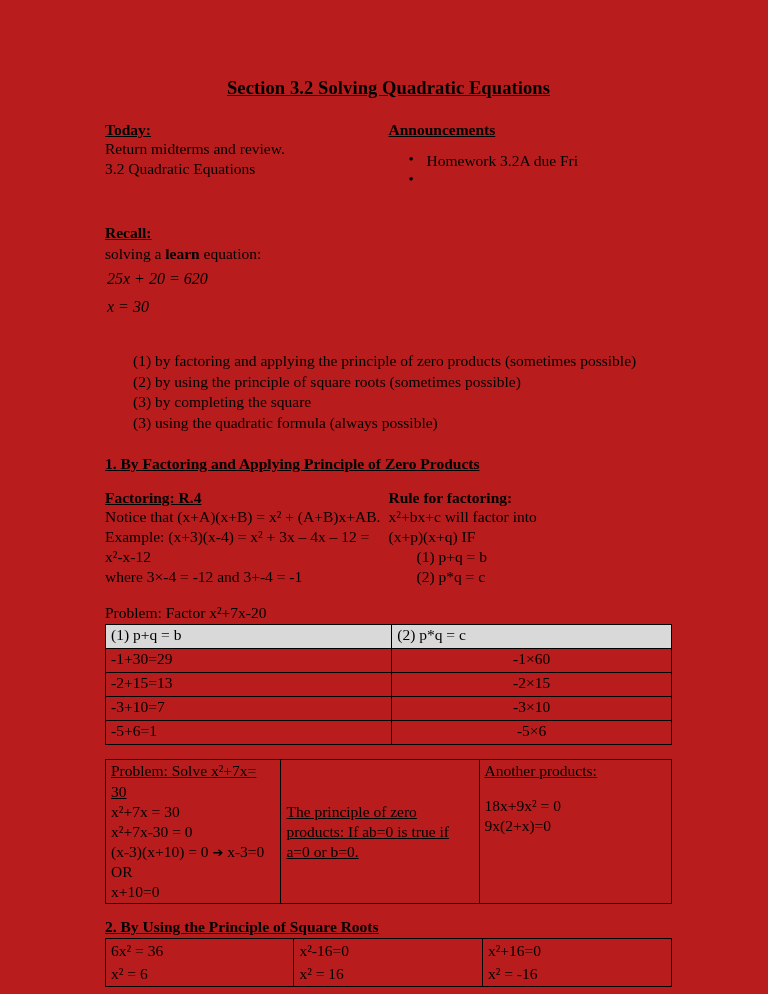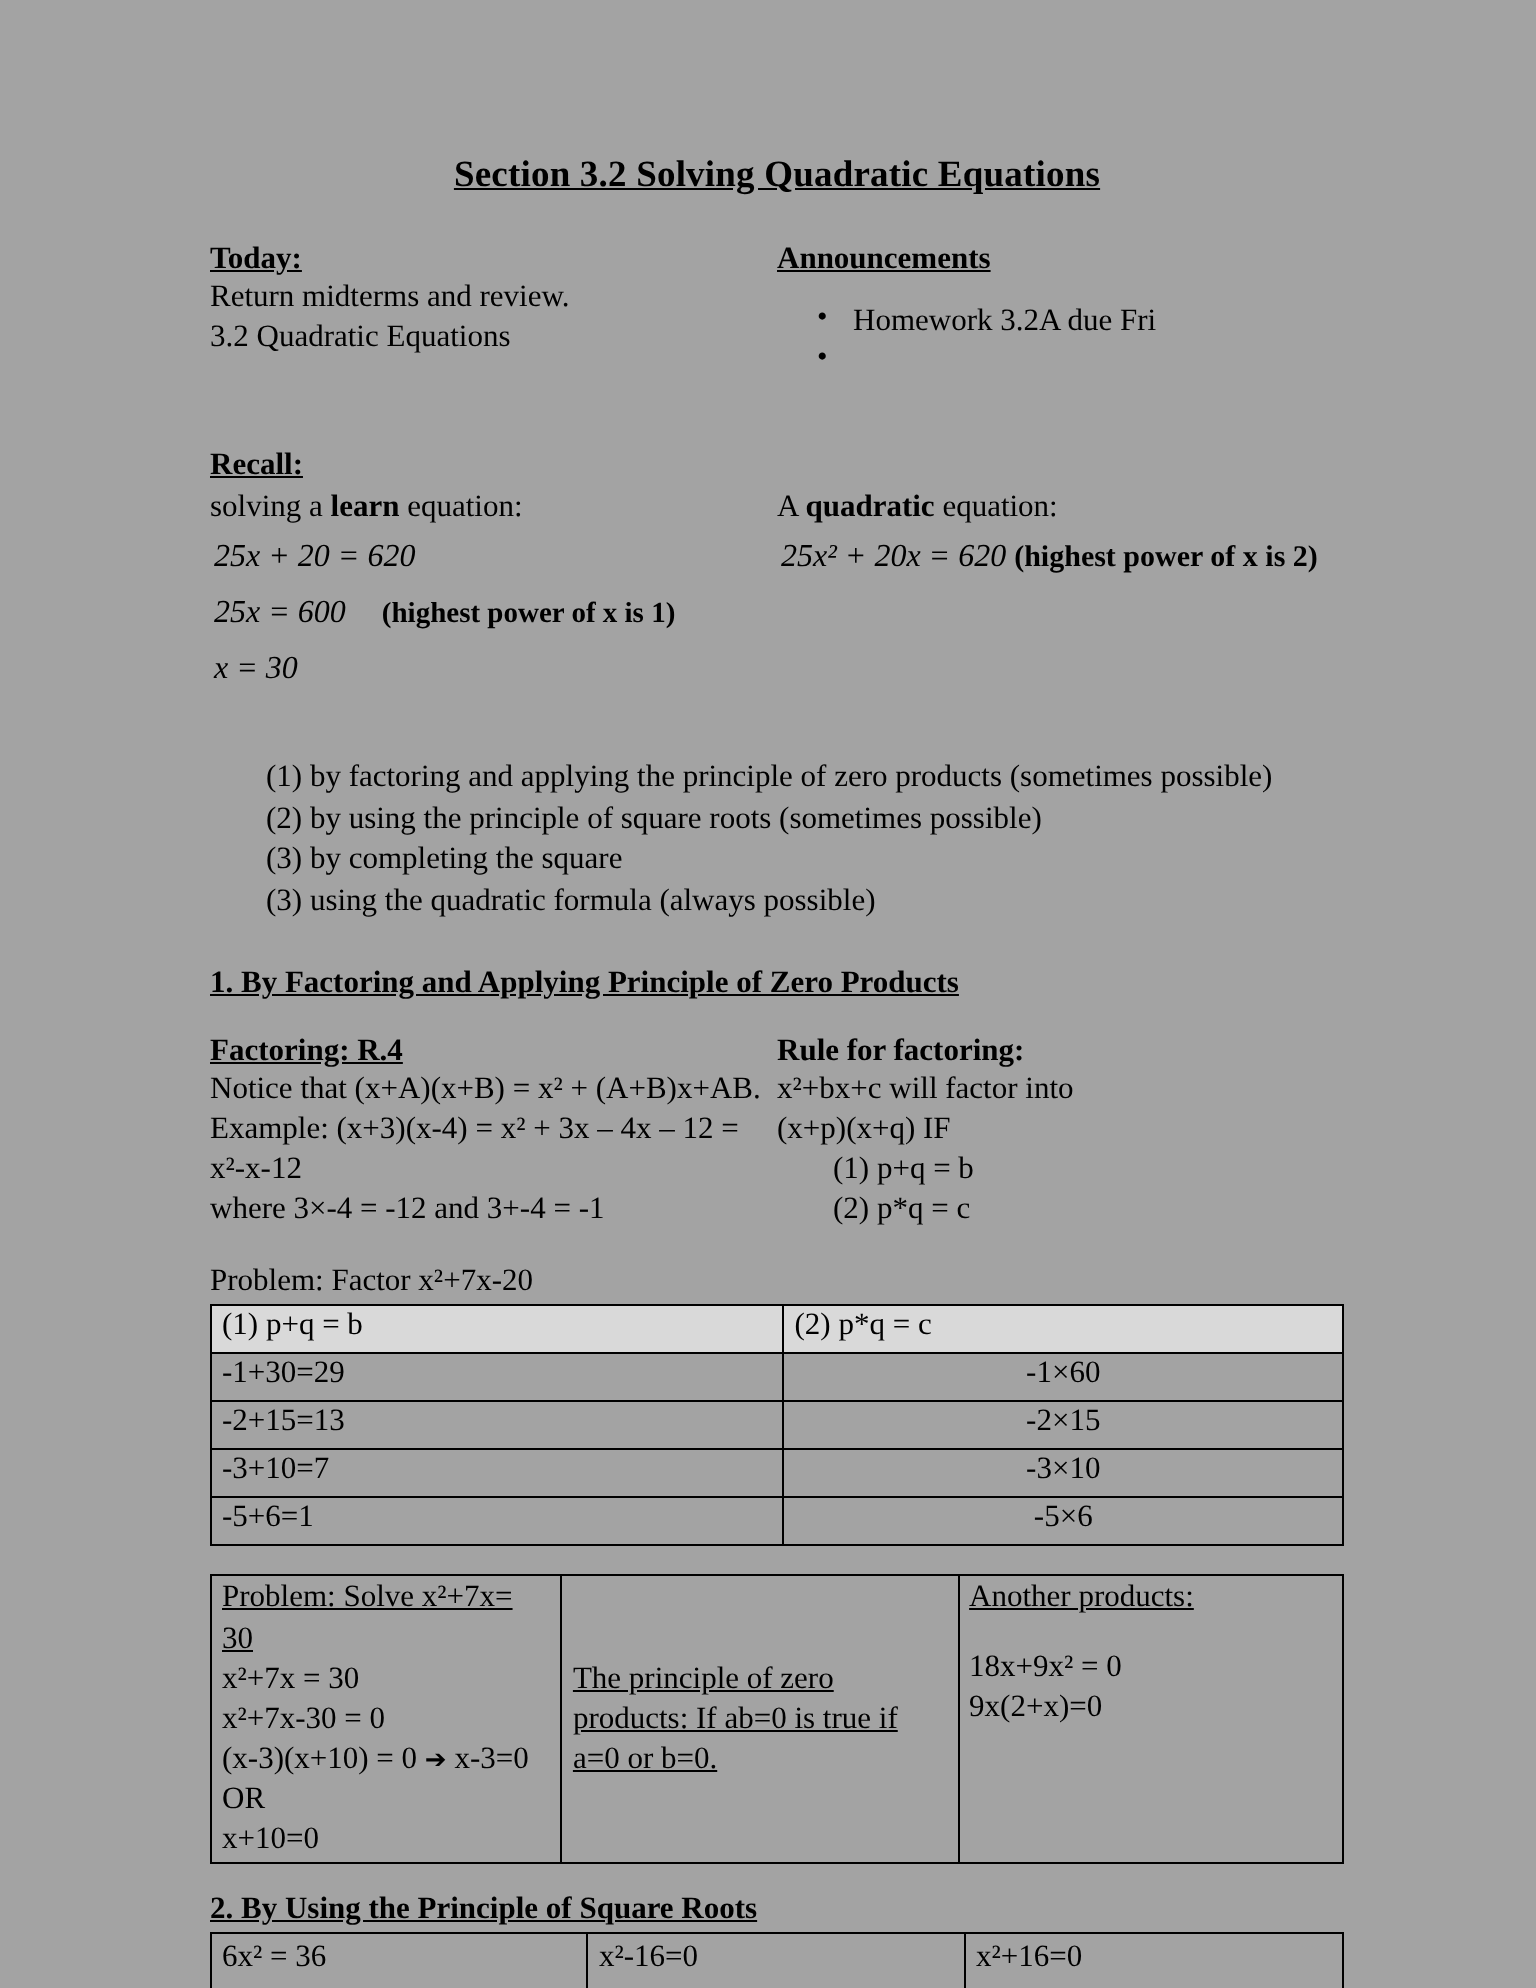--- a/index.html
+++ b/index.html
@@ -4,21 +4,21 @@
 <style>
   html, body {
     margin: 0;
     padding: 0;
     background: #ffffff;
   }
   .page {
     position: relative;
     width: 768px;
     height: 994px;
-    background: #a3a3a3;
+    background: #b91c1c;
     font-family: "Liberation Serif", serif;
     font-size: 15.5px;
     color: #000000;
     box-sizing: border-box;
     padding: 78px 96px 0 105px;
   }
   .title {
     text-align: center;
     font-weight: bold;
     font-size: 18.5px;
@@ -145,29 +145,21 @@
 
   <div class="spacer-22"></div>
 
   <div>
     <div class="u b">Recall:</div>
     <div class="two-col mt2">
       <div class="col-left">
         <div class="line"><span>solving a </span><span class="b">learn</span><span> equation:</span></div>
         <div class="eqs">
           <div class="eq">25x + 20 = 620</div>
-          <div class="eq"><span>25x = 600</span><span class="inline-note">(highest power of x is 1)</span></div>
           <div class="eq">x = 30</div>
-        </div>
-      </div>
-      <div class="col-right">
-        <div class="line"><span>A </span><span class="b">quadratic</span><span> equation:</span></div>
-        <div class="eq rightcol-eq">
-          <span>25x² + 20x = 620</span>
-          <span class="note-right">(highest power of x is 2)</span>
         </div>
       </div>
     </div>
   </div>
 
   <div class="spacer-22"></div>
 
   <div>
     <ul class="numlist">
       <li>(1) by factoring and applying the principle of zero products (sometimes possible)</li>

